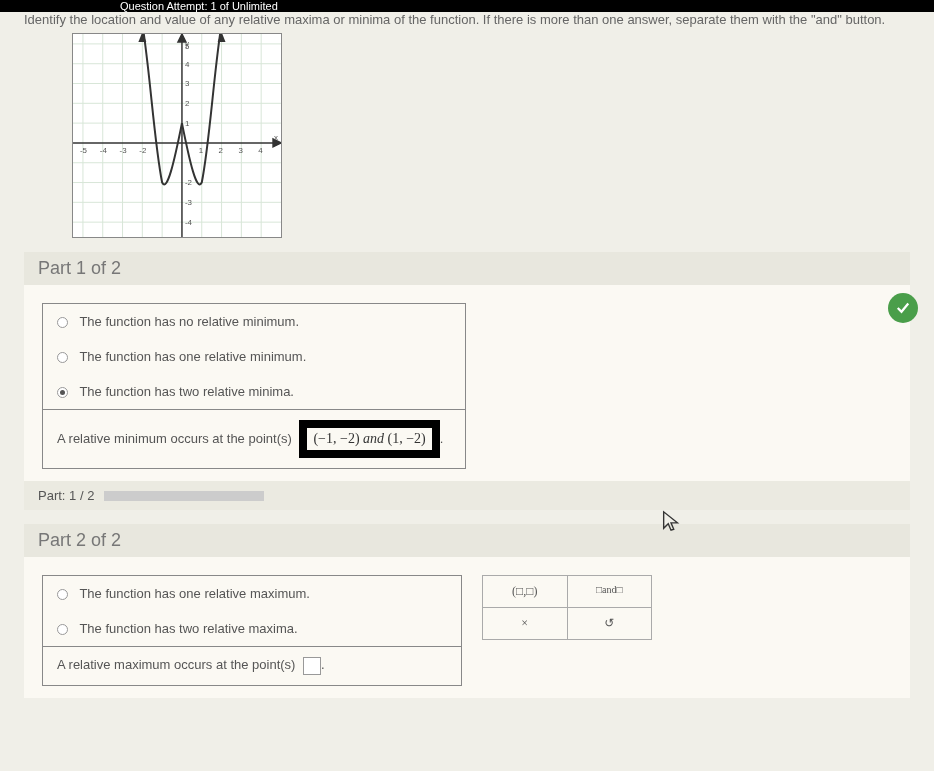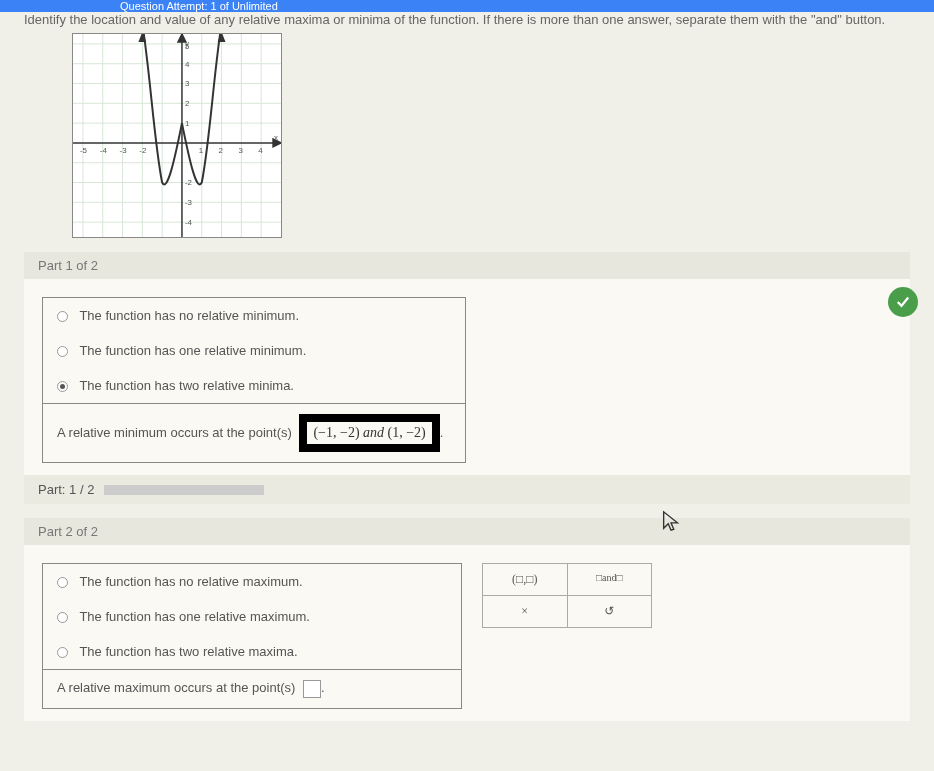--- a/index.html
+++ b/index.html
@@ -7,21 +7,21 @@
     font-family: Arial, sans-serif;
     background: #f0efe8;
     width: 934px;
     height: 771px;
     overflow: hidden;
     position: relative;
     font-size: 13px;
     color: #555;
   }
   .top-bar {
-    background: #3b82f6;
+    background: #000000;
     height: 12px;
     width: 100%;
     color: white;
     font-size: 11px;
     padding-left: 120px;
     line-height: 12px;
   }
   .content { padding: 0 24px 0 24px; }
   .instruction { font-size: 13px; color: #666; margin-bottom: 6px; }
   .graph-box {
@@ -30,21 +30,21 @@
     border: 1px solid #888;
     background: white;
     margin-left: 48px;
     position: relative;
     overflow: hidden;
   }
   .graph-box svg { width: 100%; height: 100%; }
   .part-header {
     background: #e8e7de;
     padding: 6px 14px;
-    font-size: 13px;
+    font-size: 18px;
     color: #777;
     margin-top: 14px;
   }
   .part-body {
     background: #fbf9f3;
     padding: 18px 18px 12px 18px;
     position: relative;
   }
   .answer-box {
     border: 1px solid #888;
@@ -257,24 +257,20 @@
     <span class="progress-bar">
       <span class="progress-fill" style="width:50%"></span>
     </span>
   </div>
 
   <div class="part-header">Part 2 of 2</div>
   <div class="part-body">
     <div class="answer-box" style="width:420px">
       <div class="answer-row">
         <span class="radio"></span>
-        <span>The function has no relative maximum.</span>
-      </div>
-      <div class="answer-row">
-        <span class="radio"></span>
         <span>The function has one relative maximum.</span>
       </div>
       <div class="answer-row">
         <span class="radio"></span>
         <span>The function has two relative maxima.</span>
       </div>
       <div class="answer-row answer-sep">
         <span>A relative maximum occurs at the point(s)</span>
         <span class="small-input"></span>.
       </div>

